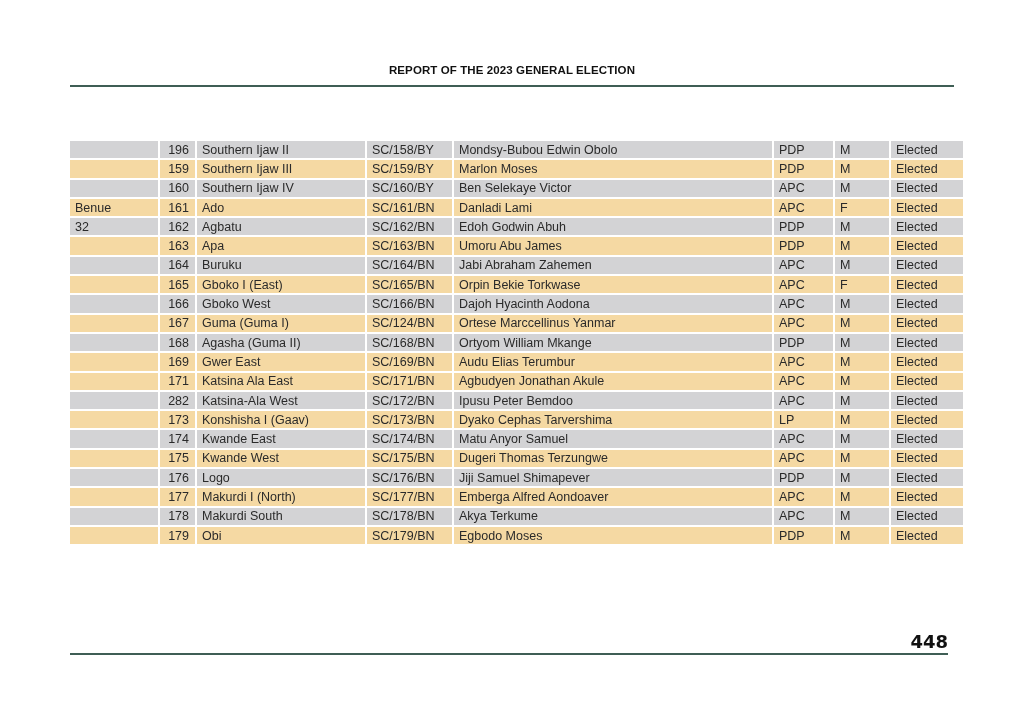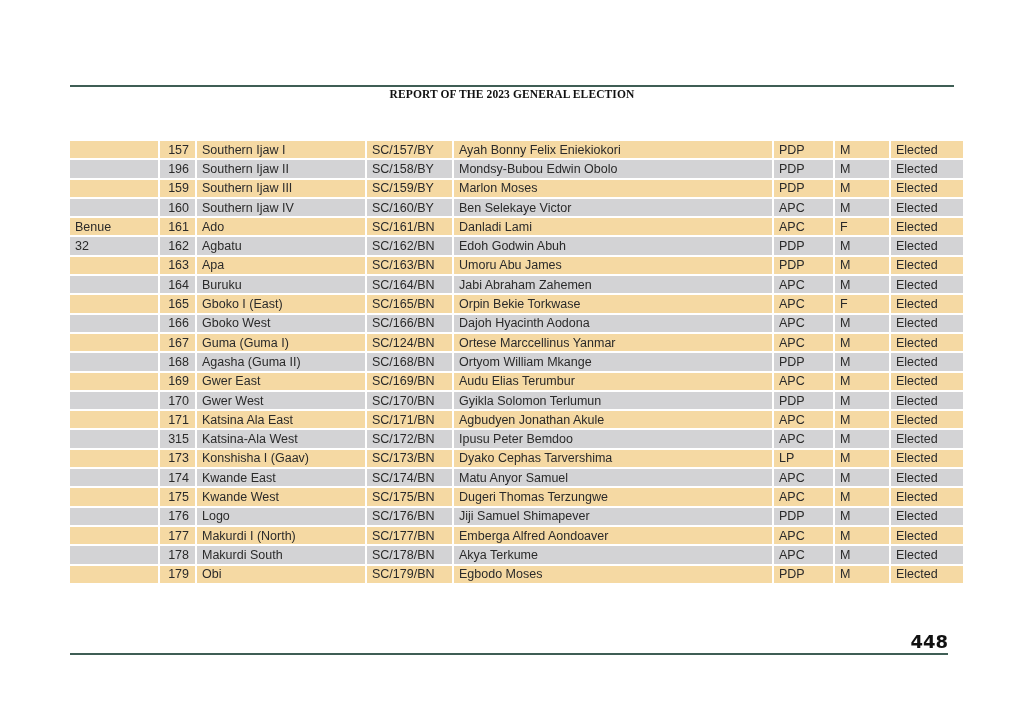--- a/index.html
+++ b/index.html
@@ -1,17 +1,17 @@
 <!DOCTYPE html>
 <html><head>
 <meta charset="utf-8">
 <style>
   html, body { margin:0; padding:0; background:#ffffff; }
   body { width:1024px; height:725px; position:relative; overflow:hidden; font-family:"Liberation Sans", sans-serif; color:#222; }
-  .header-title { position:absolute; top:64px; left:0; width:1024px; text-align:center; font-family:Liberation Serif, serif; font-size:11.5px; font-weight:bold; color:#111; letter-spacing:0.1px;margin-top:24px; }
+  .header-title { position:absolute; top:64px; left:0; width:1024px; text-align:center; font-family:Liberation Sans, sans-serif; font-size:11.5px; font-weight:bold; color:#111; letter-spacing:0.1px; }
   .header-rule { position:absolute; top:85px; left:70px; width:884px; height:2px; background:#3f5e55; }
   table.results { position:absolute; top:141px; left:70px; width:893px; border-collapse:collapse; table-layout:fixed; font-size:12.5px; }
   table.results td { height:17.3px; padding:0 0 0 5px; border-right:2px solid #ffffff; border-bottom:2px solid #ffffff; white-space:nowrap; overflow:hidden; color:#2a2a2a; }
   table.results td:last-child { border-right:none; }
   tr.tan td { background:#f5d9a3; }
   tr.gray td { background:#d3d3d5; }
   td.num { text-align:right; padding-right:6px !important; padding-left:0 !important; }
   .page-number { position:absolute; top:631px; left:880px; width:68px; text-align:right; font-family:"DejaVu Sans", sans-serif; font-size:18px; font-weight:bold; color:#111; }
   .footer-rule { position:absolute; top:653px; left:70px; width:878px; height:2px; background:#3f5e55; }
 </style>
@@ -26,30 +26,20 @@
     <col style="width:89px">
       <col style="width:37px">
       <col style="width:170px">
       <col style="width:87px">
       <col style="width:320px">
       <col style="width:61px">
       <col style="width:56px">
       <col style="width:73px">
   </colgroup>
   <tbody id="rows">
-      <tr class="tan">
-        <td></td>
-        <td class="num">157</td>
-        <td>Southern Ijaw I</td>
-        <td>SC/157/BY</td>
-        <td>Ayah Bonny Felix Eniekiokori</td>
-        <td>PDP</td>
-        <td>M</td>
-        <td>Elected</td>
-      </tr>
       <tr class="gray">
         <td></td>
         <td class="num">196</td>
         <td>Southern Ijaw II</td>
         <td>SC/158/BY</td>
         <td>Mondsy-Bubou Edwin Obolo</td>
         <td>PDP</td>
         <td>M</td>
         <td>Elected</td>
       </tr>
@@ -156,43 +146,33 @@
       <tr class="tan">
         <td></td>
         <td class="num">169</td>
         <td>Gwer East</td>
         <td>SC/169/BN</td>
         <td>Audu Elias Terumbur</td>
         <td>APC</td>
         <td>M</td>
         <td>Elected</td>
       </tr>
-      <tr class="gray">
-        <td></td>
-        <td class="num">170</td>
-        <td>Gwer West</td>
-        <td>SC/170/BN</td>
-        <td>Gyikla Solomon Terlumun</td>
-        <td>PDP</td>
-        <td>M</td>
-        <td>Elected</td>
-      </tr>
       <tr class="tan">
         <td></td>
         <td class="num">171</td>
         <td>Katsina Ala East</td>
         <td>SC/171/BN</td>
         <td>Agbudyen Jonathan Akule</td>
         <td>APC</td>
         <td>M</td>
         <td>Elected</td>
       </tr>
       <tr class="gray">
         <td></td>
-        <td class="num">315</td>
+        <td class="num">282</td>
         <td>Katsina-Ala West</td>
         <td>SC/172/BN</td>
         <td>Ipusu Peter Bemdoo</td>
         <td>APC</td>
         <td>M</td>
         <td>Elected</td>
       </tr>
       <tr class="tan">
         <td></td>
         <td class="num">173</td>

